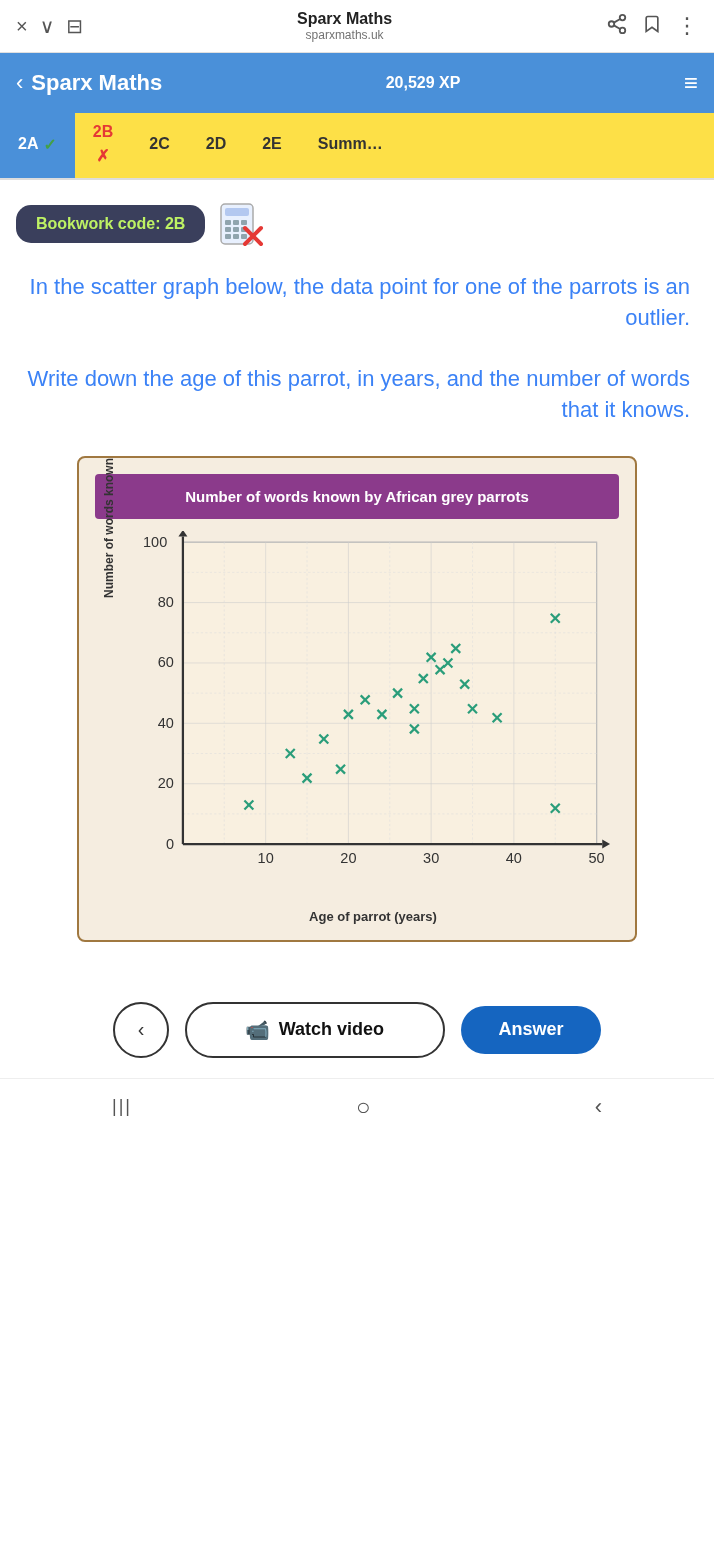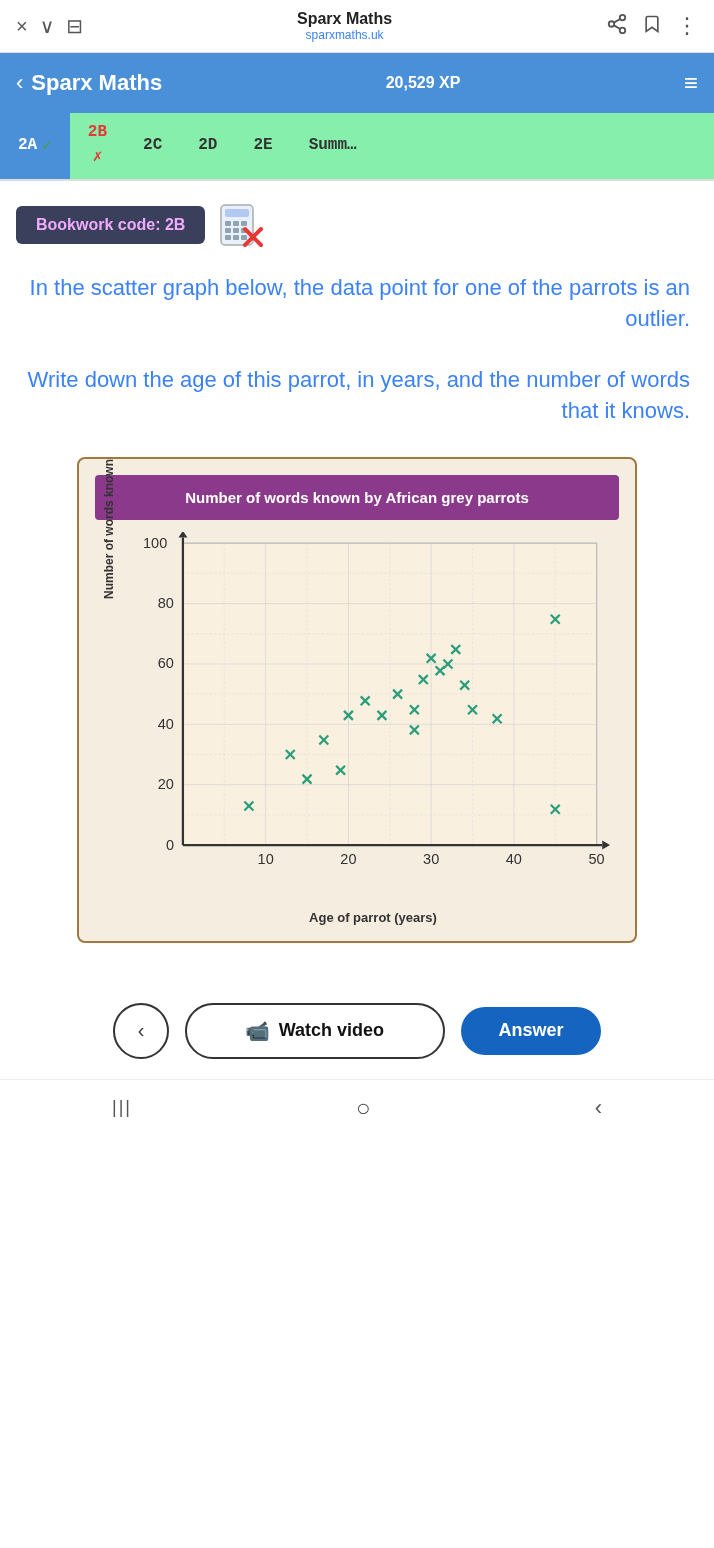--- a/index.html
+++ b/index.html
@@ -32,21 +32,21 @@
       flex-direction: column;
       align-items: center;
     }
     .browser-address-title {
       font-size: 16px;
       font-weight: bold;
       color: #222;
     }
     .browser-address-url {
       font-size: 12px;
-      color: #3b82f6;
+      color: #737373;
     }
     .browser-bar-actions {
       display: flex;
       gap: 14px;
       align-items: center;
     }
 
     
     .app-header {
       background: #4a90d9;
@@ -78,24 +78,23 @@
     }
     .app-header-menu {
       color: #fff;
       font-size: 24px;
       cursor: pointer;
     }
 
     
     .tab-bar {
       display: flex;
-      background: #86efac;
+      background: #fde047;
       border-bottom: 2px solid #ddd;
       overflow-x: auto;
-      font-family: Liberation Mono, monospace;
     }
     .tab-item {
       padding: 10px 18px;
       font-size: 16px;
       font-weight: bold;
       color: #333;
       cursor: pointer;
       white-space: nowrap;
       border-bottom: 3px solid transparent;
       display: flex;
@@ -128,25 +127,25 @@
 
     
     .bookwork-row {
       display: flex;
       align-items: center;
       gap: 12px;
       margin-bottom: 24px;
     }
     .bookwork-badge {
       background: #3a3f5c;
-      color: #f0abfc;
+      color: #bef264;
       font-size: 16px;
       font-weight: bold;
       padding: 10px 20px;
-      border-radius: 6px;
+      border-radius: 15px;
     }
     .calculator-icon {
       position: relative;
       width: 48px;
       height: 48px;
     }
 
     
     .question-text {
       font-size: 22px;

